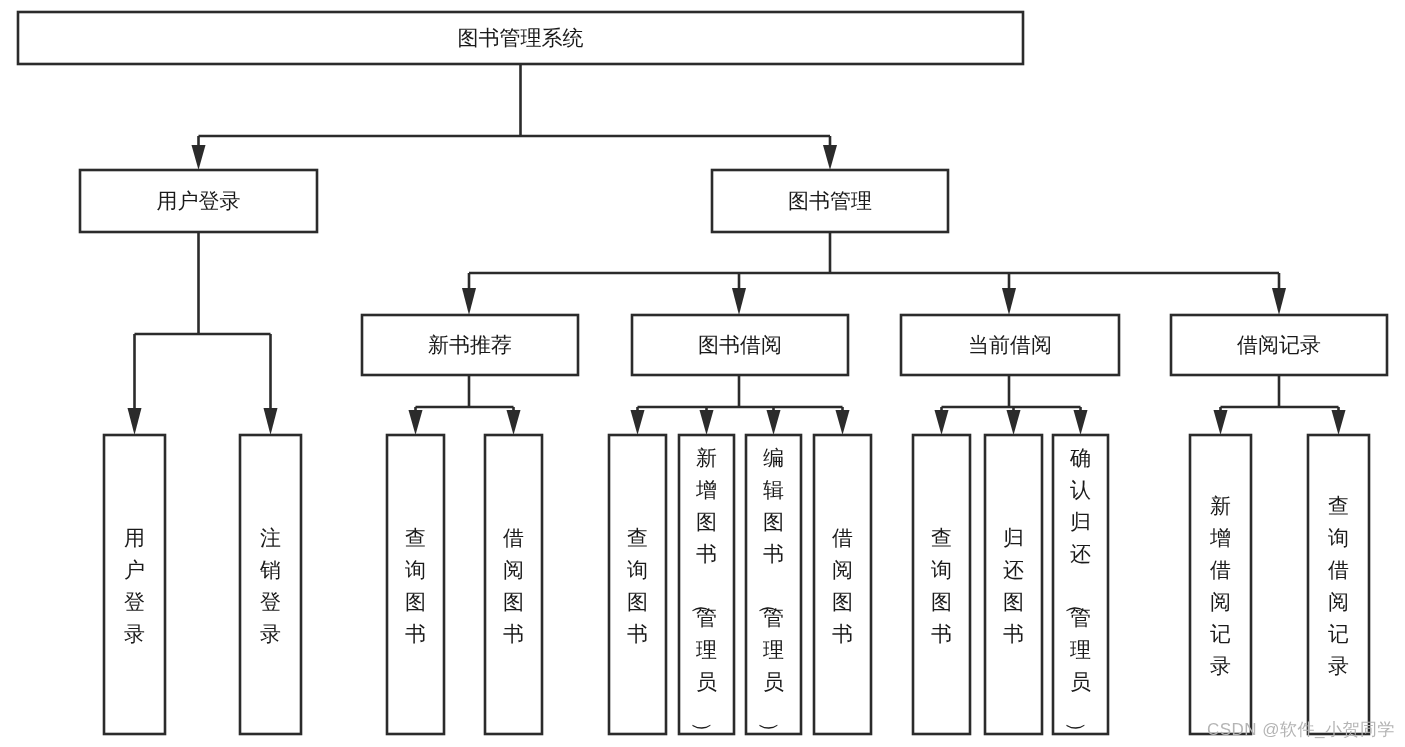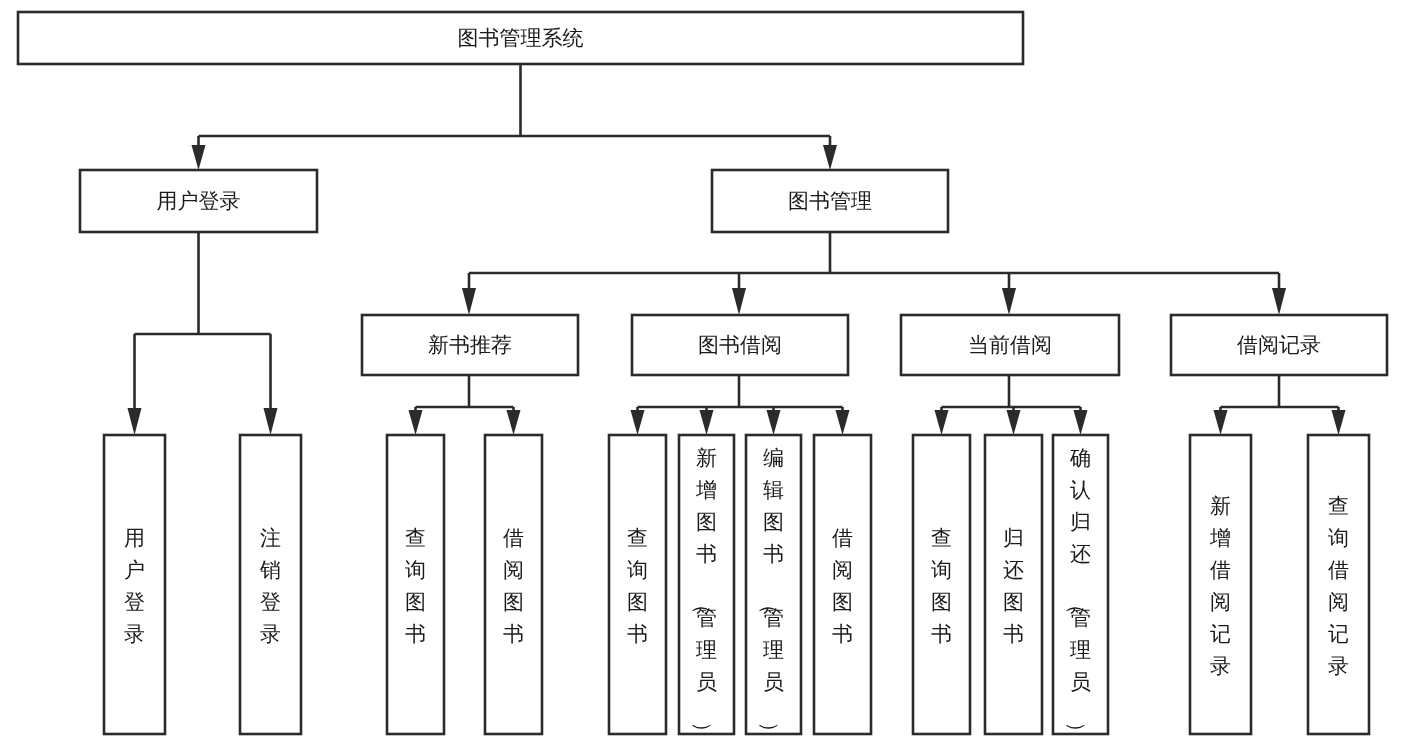--- a/index.html
+++ b/index.html
@@ -236,14 +236,15 @@
           <text class="node-label-v" x="1220.5" y="513.46"><tspan x="1220.5" dy="0">新</tspan><tspan x="1220.5" dy="32">增</tspan><tspan x="1220.5" dy="32">借</tspan><tspan x="1220.5" dy="32">阅</tspan><tspan x="1220.5" dy="32">记</tspan><tspan x="1220.5" dy="32">录</tspan></text>
         </g>
         <g>
           <rect class="node-rect" x="1308" y="435" width="61" height="299"></rect>
           <text class="node-label-v" x="1338.5" y="513.46"><tspan x="1338.5" dy="0">查</tspan><tspan x="1338.5" dy="32">询</tspan><tspan x="1338.5" dy="32">借</tspan><tspan x="1338.5" dy="32">阅</tspan><tspan x="1338.5" dy="32">记</tspan><tspan x="1338.5" dy="32">录</tspan></text>
         </g>
       </g>
 
   </svg>
 
+  <div class="watermark-text">CSDN @软件_小贺同学</div>
 
 </div>
 
 </body></html>

